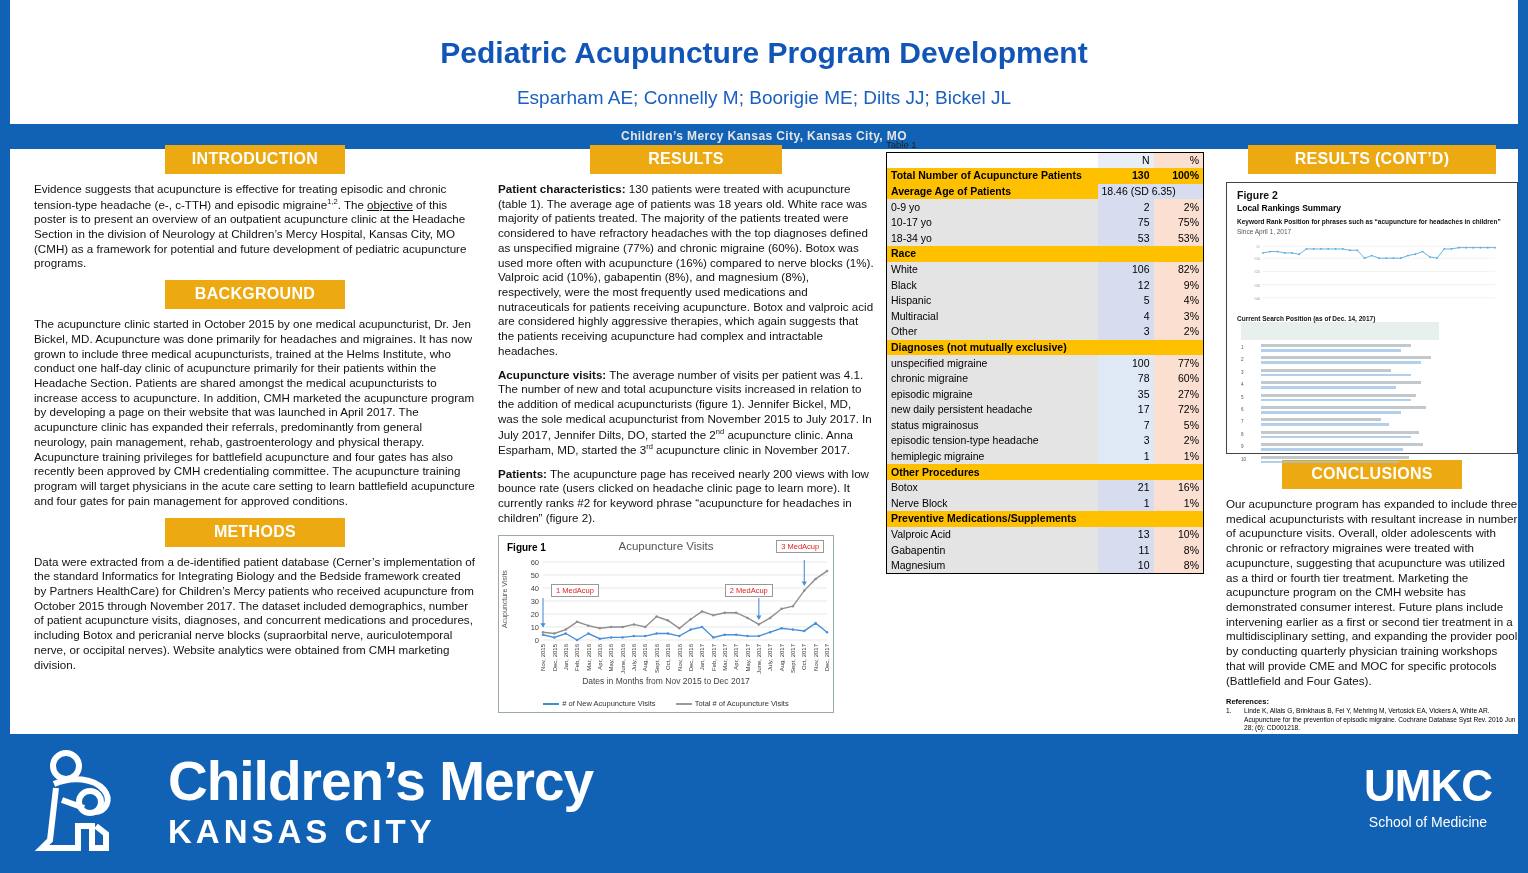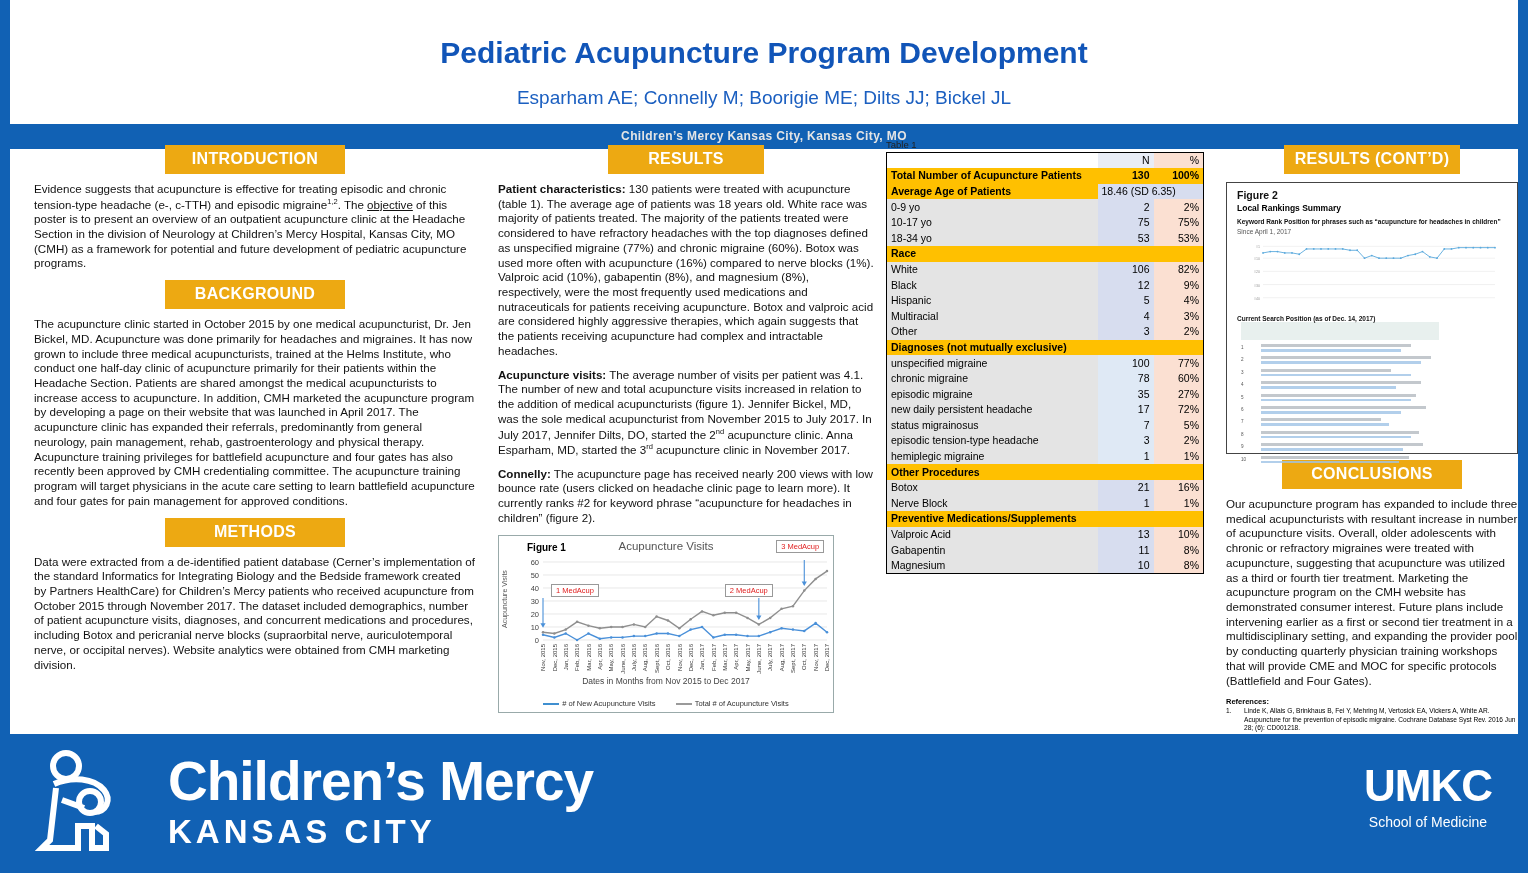--- a/index.html
+++ b/index.html
@@ -39,22 +39,22 @@
   .col1 { width: 470px; padding: 0 14px; }
   .col2 { width: 392px; padding: 0 8px; }
   .col3 { width: 340px; padding: 0 4px; }
   .col4 { width: 300px; padding: 0 4px; }
 
   .section-head {
     background: #eda912; color: #ffffff; font-weight: bold;
     text-align: center; font-size: 16px; letter-spacing: .3px;
     padding: 5px 0 6px 0; margin: 6px auto 8px auto; width: 180px;
   }
-  .sh-results { width: 156px; }
-  .sh-contd   { width: 176px; }
+  .sh-results { width: 192px; }
+  .sh-contd   { width: 248px; }
   p.body {
     font-size: 11.6px; line-height: 1.27; text-align: left;
     margin-bottom: 9px; color: #111;
   }
   p.body b { font-weight: bold; }
   sup { font-size: 7.5px; vertical-align: super; }
   u { text-decoration: underline; }
 
   
   .tbl-cap { font-size: 9.5px; margin-bottom: 2px; color: #222; }
@@ -73,21 +73,21 @@
   tr.gold-lbl td.lbl { background: #ffc000; font-weight: bold; }
   tr.grey td.lbl { background: #e4e4e4; }
   td.span2 { background: #d7ddef; text-align: left; padding-left: 5px; }
   td.numlight { background: #dfe9f5; }
 
   
   .fig1 {
     border: 1px solid #9aa; width: 336px; height: 178px;
     position: relative; background: #fff; margin-top: 4px;
   }
-  .fig1-label { position: absolute; left: 28px; top: 6px; font-size: 10px; font-weight: bold; }
+  .fig1-label { position: absolute; left: 8px; top: 6px; font-size: 10px; font-weight: bold; }
   .fig1-title { position: absolute; left: 0; right: 0; top: 4px; text-align: center; font-size: 11.5px; color: #555; }
   .f1-yaxis-title {
     position: absolute; left: 2px; top: 92px; font-size: 7px; color: #555;
     transform: rotate(-90deg); transform-origin: left top; white-space: nowrap;
   }
   .f1-xaxis-title { position: absolute; left: 0; right: 0; bottom: 26px; text-align:center; font-size: 8.5px; color:#444;}
   .f1-legend { position: absolute; left: 0; right: 0; bottom: 4px; text-align: center; font-size: 7.5px; color: #333; }
   .f1-legend span.sw { display:inline-block; width:16px; height:2px; vertical-align: middle; margin-right:3px;}
   .sw-blue { background:#3f8fd0; } .sw-grey { background:#9a9a9a; }
   .f1-legend .le { margin: 0 9px; }
@@ -148,21 +148,21 @@
       <p class="body">The acupuncture clinic started in October 2015 by one medical acupuncturist, Dr. Jen Bickel, MD. Acupuncture was done primarily for headaches and migraines. It has now grown to include three medical acupuncturists, trained at the Helms Institute, who conduct one half-day clinic of acupuncture primarily for their patients within the Headache Section. Patients are shared amongst the medical acupuncturists to increase access to acupuncture. In addition, CMH marketed the acupuncture program by developing a page on their website that was launched in April 2017.  The acupuncture clinic has expanded their referrals, predominantly from general neurology, pain management, rehab, gastroenterology and physical therapy.  Acupuncture training privileges for battlefield acupuncture and four gates has also recently been approved by CMH credentialing committee. The acupuncture training program will target physicians in the acute care setting to learn battlefield acupuncture and four gates for pain management for approved conditions.</p>
 
       <div class="section-head">METHODS</div>
       <p class="body">Data were extracted from a de-identified patient database (Cerner’s implementation of the standard Informatics for Integrating Biology and the Bedside framework created by Partners HealthCare) for Children’s Mercy patients who received acupuncture from October 2015 through November 2017. The dataset included demographics, number of patient acupuncture visits, diagnoses, and concurrent medications and procedures, including Botox and pericranial nerve blocks (supraorbital nerve, auriculotemporal nerve, or occipital nerves). Website analytics were obtained from CMH marketing division.</p>
     </div>
 
     <div class="col col2">
       <div class="section-head sh-results">RESULTS</div>
       <p class="body"><b>Patient characteristics:</b><span> 130 patients were treated with acupuncture (table 1). The average age of patients was 18 years old. White race was majority of patients treated. The majority of the patients treated were considered to have refractory headaches with the top diagnoses defined as unspecified migraine (77%) and chronic migraine (60%). Botox was used more often with acupuncture (16%) compared to nerve blocks (1%). Valproic acid (10%), gabapentin (8%), and magnesium (8%), respectively, were the most frequently used medications and nutraceuticals for patients receiving acupuncture. Botox and valproic acid are considered highly aggressive therapies, which again suggests that the patients receiving acupuncture had complex and intractable headaches.</span></p>
       <p class="body"><b>Acupuncture visits:</b><span>  The average number of visits per patient was 4.1. The number of new and total acupuncture visits increased in relation to the addition of medical acupuncturists (figure 1). Jennifer Bickel, MD, was the sole medical acupuncturist from November 2015 to July 2017. In July 2017, Jennifer Dilts, DO, started the 2</span><sup>nd</sup><span> acupuncture clinic.  Anna Esparham, MD, started the 3</span><sup>rd</sup><span> acupuncture clinic in November 2017.</span></p>
-      <p class="body"><b>Connelly:</b><span> The acupuncture page has received nearly 200 views with low bounce rate (users clicked on headache clinic page to learn more). It currently ranks #2 for keyword phrase “acupuncture for headaches in children” (figure 2).</span></p>
+      <p class="body"><b>Patients:</b><span> The acupuncture page has received nearly 200 views with low bounce rate (users clicked on headache clinic page to learn more). It currently ranks #2 for keyword phrase “acupuncture for headaches in children” (figure 2).</span></p>
 
       <div class="fig1" id="fig1">
         <div class="fig1-title">Acupuncture Visits</div>
         <div class="fig1-label">Figure 1</div>
         <div class="f1-yaxis-title">Acupuncture Visits</div>
         <svg id="f1svg" width="336" height="178" style="position:absolute;left:0;top:0;">
             <line x1="44" y1="104" x2="328" y2="104" stroke="#d9d9d9" stroke-width="0.6"></line>
             <text x="40" y="107" font-size="7.5" fill="#444" text-anchor="end">0</text>
             <line x1="44" y1="91" x2="328" y2="91" stroke="#d9d9d9" stroke-width="0.6"></line>
             <text x="40" y="94" font-size="7.5" fill="#444" text-anchor="end">10</text>

